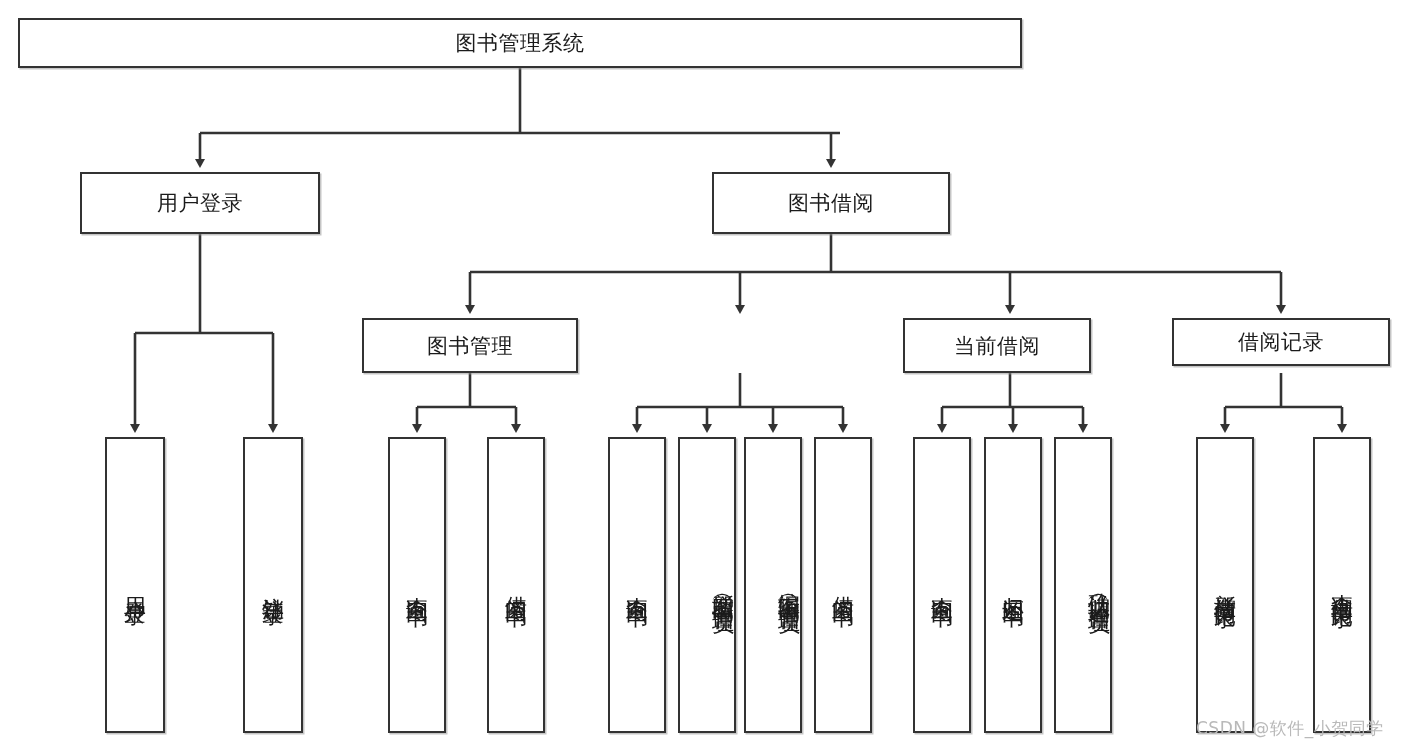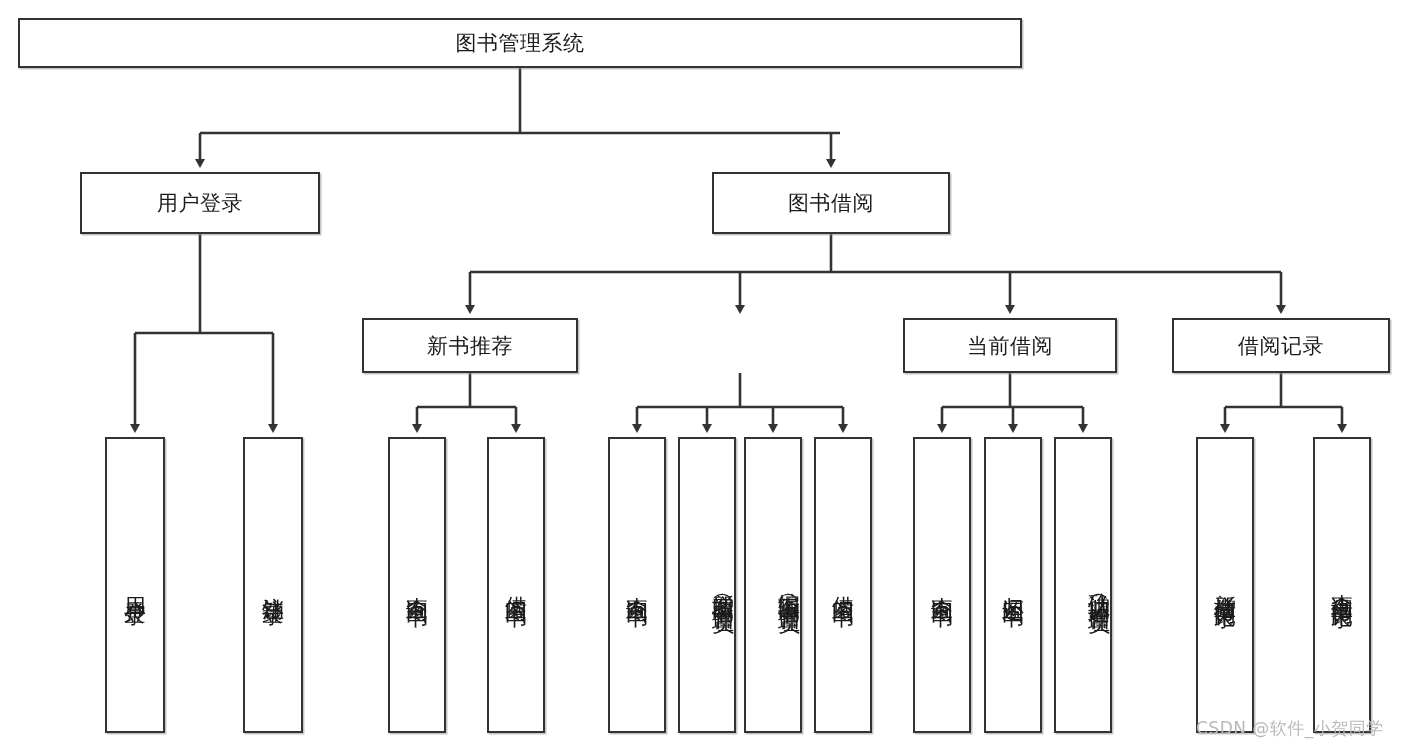--- a/index.html
+++ b/index.html
@@ -129,26 +129,26 @@
   </div>
 
   <div class="node-box" style="left:80px;top:172px;width:240px;height:62px;">
     <span class="node-label-h">用户登录</span>
   </div>
   <div class="node-box" style="left:712px;top:172px;width:238px;height:62px;">
     <span class="node-label-h">图书借阅</span>
   </div>
 
   <div class="node-box" style="left:362px;top:318px;width:216px;height:55px;">
-    <span class="node-label-h">新书推荐</span>
+    <span class="node-label-h">图书管理</span>
   </div>
-  <div class="node-box" style="left:903px;top:318px;width:214px;height:55px;">
+  <div class="node-box" style="left:903px;top:318px;width:188px;height:55px;">
     <span class="node-label-h">当前借阅</span>
   </div>
-  <div class="node-box" style="left:1172px;top:318px;width:218px;height:55px;">
+  <div class="node-box" style="left:1172px;top:318px;width:218px;height:48px;">
     <span class="node-label-h">借阅记录</span>
   </div>
 
   <div class="node-box" style="left:105px;top:437px;width:60px;height:296px;">
     <span class="node-label-v centered">用户登录</span>
   </div>
   <div class="node-box" style="left:243px;top:437px;width:60px;height:296px;">
     <span class="node-label-v centered">注销登录</span>
   </div>
 

